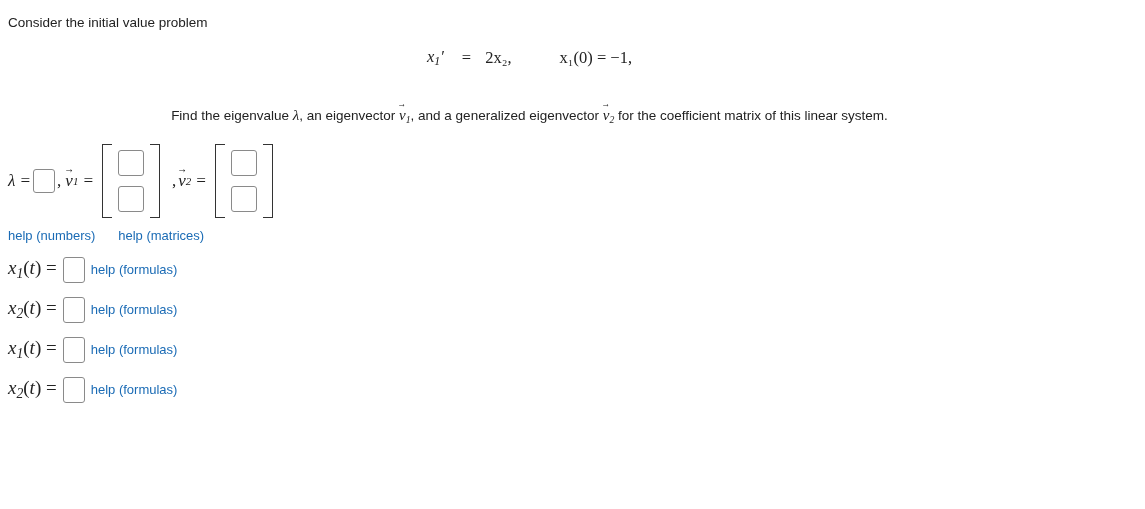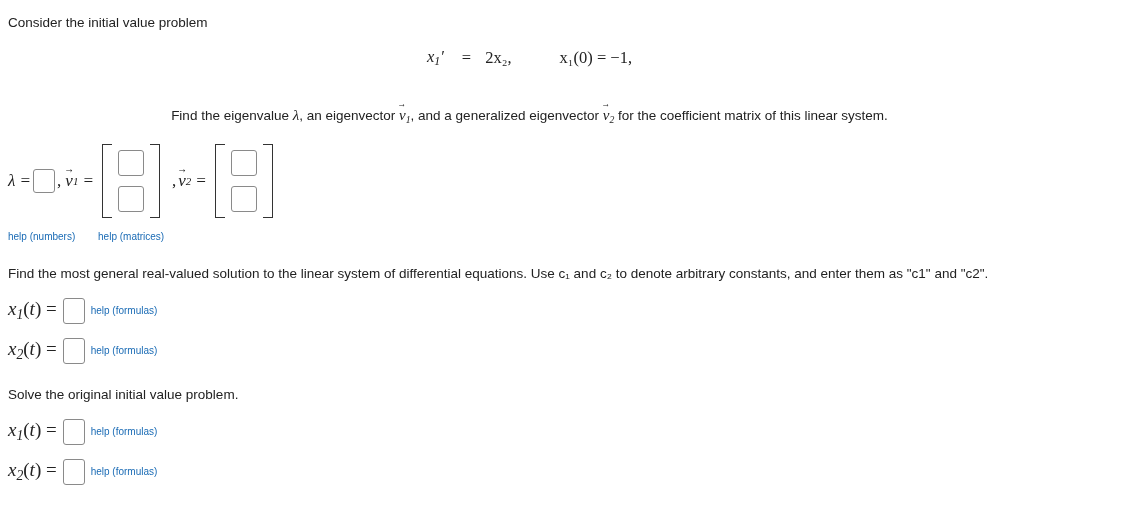--- a/index.html
+++ b/index.html
@@ -141,21 +141,21 @@
     font-family: "Liberation Serif", serif;
     font-size: 17px;
     margin: 0 2px 0 6px;
   }
   .helplinks {
     margin: 10px 0 0 0;
   }
   a.help {
     color: #1a6bb5;
     text-decoration: none;
-    font-size: 10px;
+    font-size: 13px;
     cursor: pointer;
   }
 
   .para {
     margin: 22px 0 0 0;
     font-size: 13.5px;
     line-height: 1.4;
   }
   .ansrow {
     display: flex;
@@ -234,39 +234,37 @@
       </span>
       <span class="bracket right"></span>
     </span>
   </div>
 
   <div class="helplinks">
     <a class="help" href="#">help (numbers)</a>
     <a class="help" href="#" style="margin-left:4px;padding-left:15px;">help (matrices)</a>
   </div>
 
-  <div class="para">Find the most general real-valued solution to the linear system of differential equations. Use c₁ and c₂ to denote arbitrary constants, and enter them as "c1" and "c2".</div>
 
   <div class="ansrow">
     <span class="eqlbl">
       <span class="math">x</span><span class="sub">1</span><span class="mathu">(</span><span class="math">t</span><span class="mathu">) =</span>
     </span>
     <input type="text" class="big" value="" style="">
     <a class="help" href="#">help (formulas)</a>
   </div>
 
   <div class="ansrow">
     <span class="eqlbl">
       <span class="math">x</span><span class="sub">2</span><span class="mathu">(</span><span class="math">t</span><span class="mathu">) =</span>
     </span>
     <input type="text" class="big" value="" style="">
     <a class="help" href="#">help (formulas)</a>
   </div>
 
-  <div class="para">Solve the original initial value problem.</div>
 
   <div class="ansrow">
     <span class="eqlbl">
       <span class="math">x</span><span class="sub">1</span><span class="mathu">(</span><span class="math">t</span><span class="mathu">) =</span>
     </span>
     <input type="text" class="big" value="" style="">
     <a class="help" href="#">help (formulas)</a>
   </div>
 
   <div class="ansrow">

